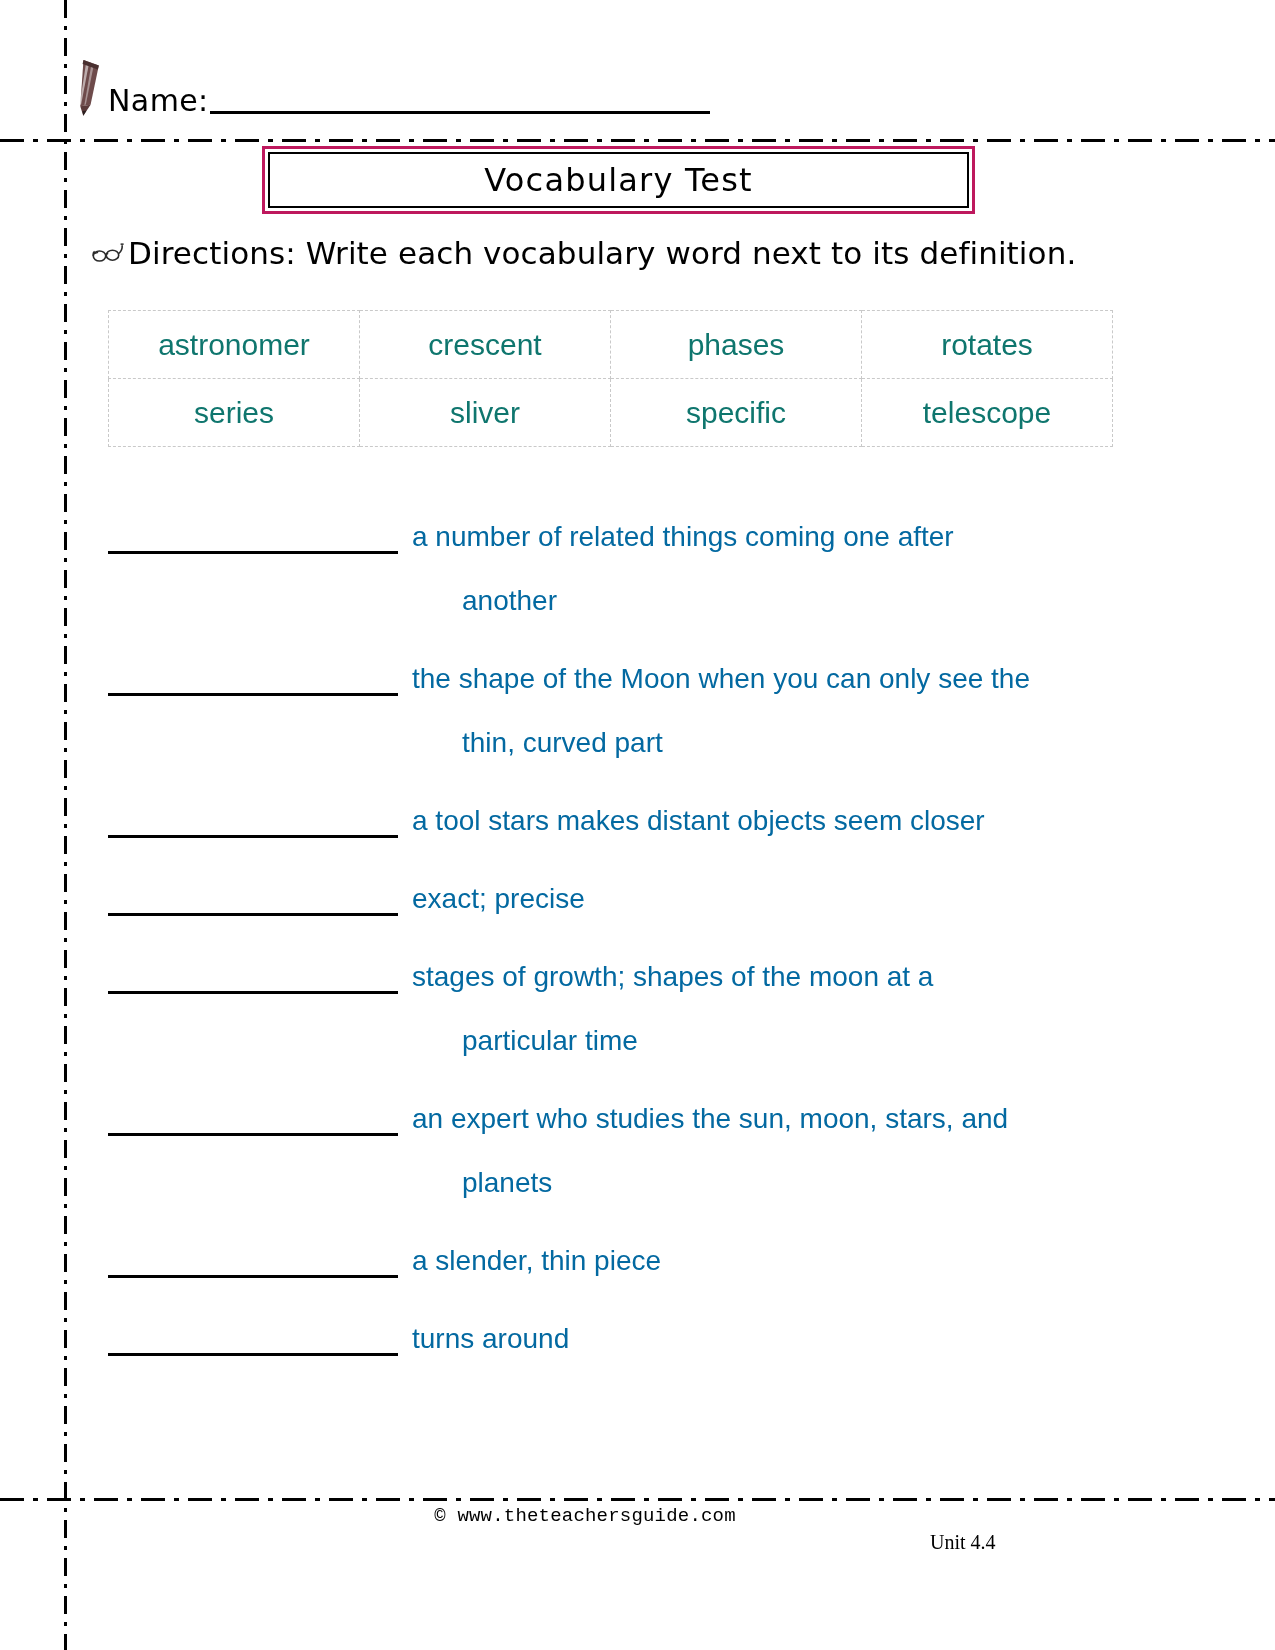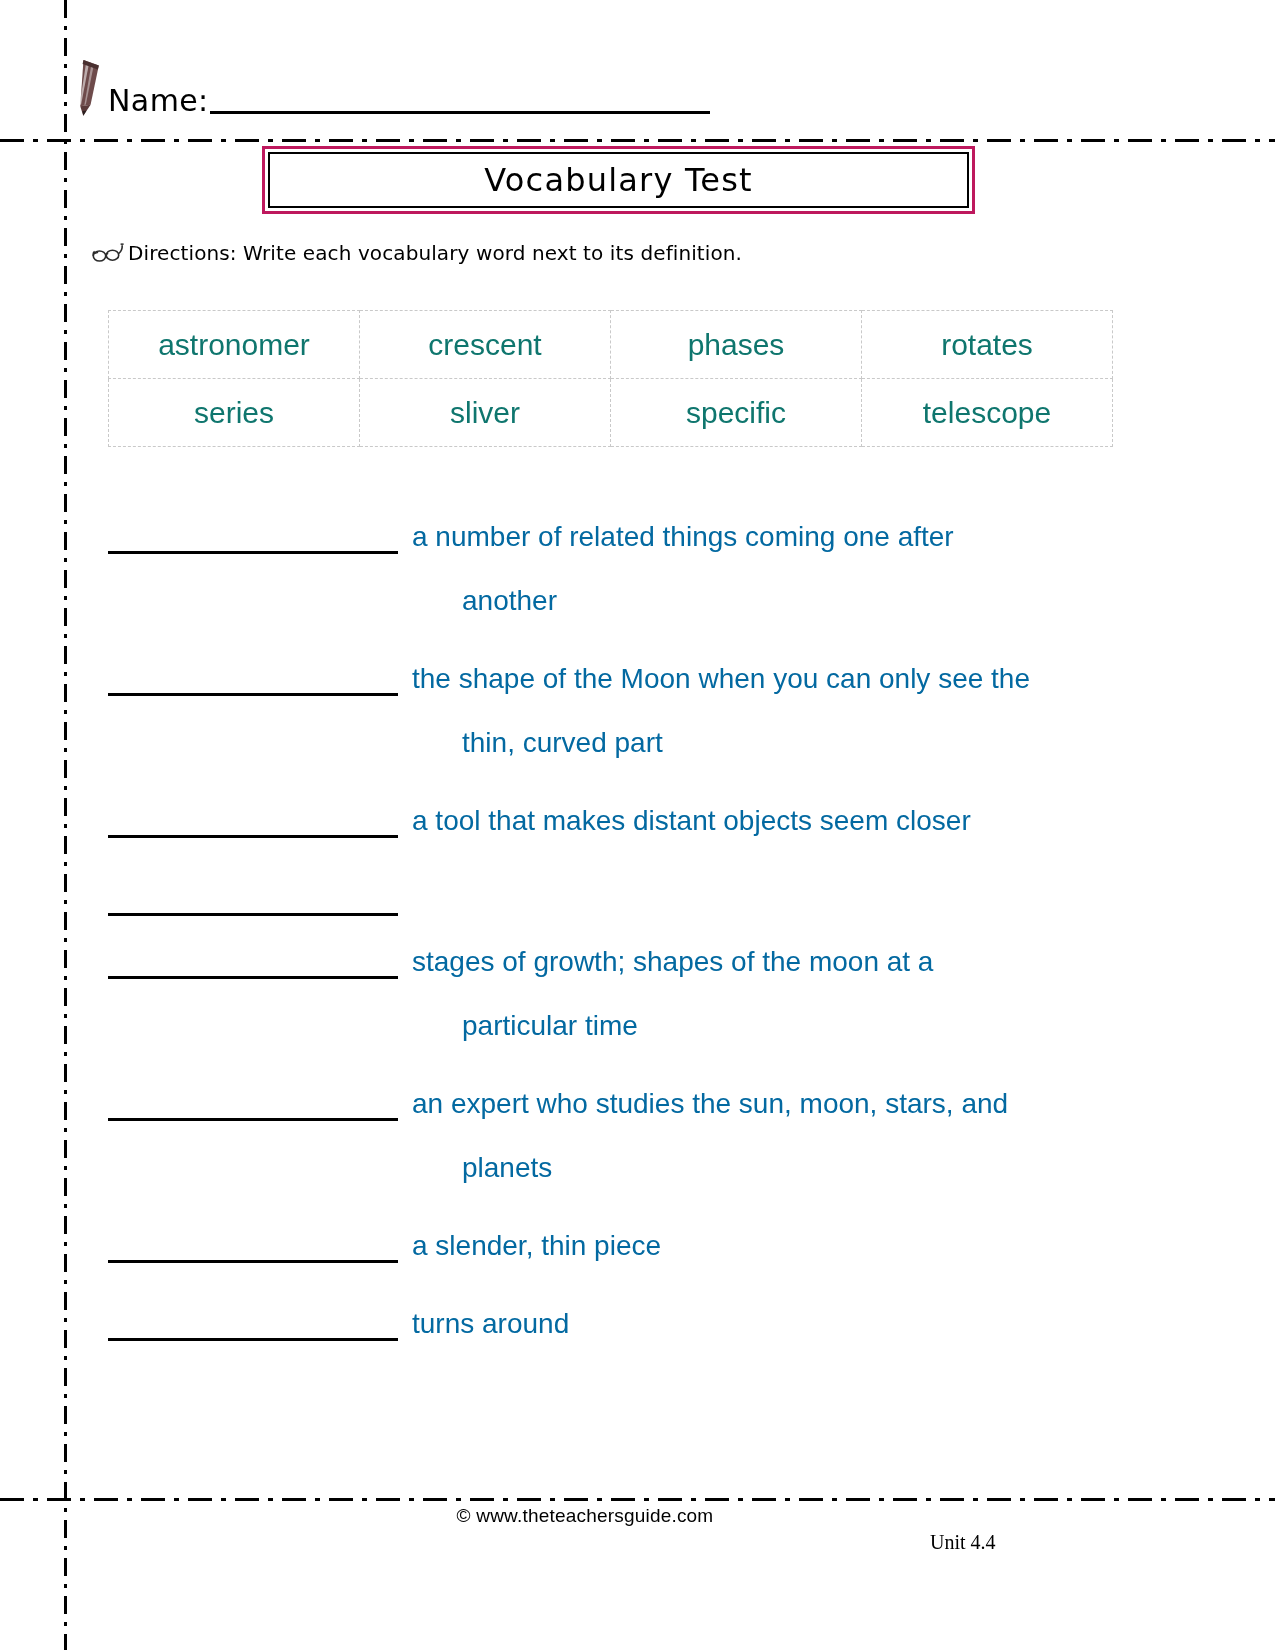--- a/index.html
+++ b/index.html
@@ -126,21 +126,21 @@
   }
   .glasses-icon {
     width: 34px;
     height: 24px;
     margin-right: 2px;
     flex: 0 0 auto;
     display: block;
   }
   .directions-text {
     font-family: "DejaVu Sans", sans-serif;
-    font-size: 20px;
+    font-size: 31px;
     line-height: 28px;
     letter-spacing: 0.1px;
     white-space: nowrap;
   }
 
   
   .word-bank {
     position: absolute;
     left: 108px;
     top: 310px;
@@ -193,21 +193,21 @@
     padding-left: 50px;
   }
 
   
   .footer-credit {
     position: absolute;
     left: 0px;
     top: 1504px;
     width: 1170px;
     text-align: center;
-    font-family: Liberation Sans, sans-serif;
+    font-family: Liberation Mono, monospace;
     font-size: 19px;
     line-height: 24px;
     letter-spacing: 0.2px;
   }
   .footer-unit {
     position: absolute;
     left: 930px;
     top: 1530px;
     font-family: Liberation Serif, serif;
     font-size: 20px;
@@ -284,25 +284,26 @@
     <span class="def-text"><span>a number of related things coming one after</span><span class="wrap2">another</span></span>
   </div>
 
   <div class="def-item">
     <span class="def-blank"></span>
     <span class="def-text"><span>the shape of the Moon when you can only see the</span><span class="wrap2">thin, curved part</span></span>
   </div>
 
   <div class="def-item">
     <span class="def-blank"></span>
-    <span class="def-text"><span>a tool that makes distant objects seem closer</span></span>
-  </div>
-
-  <div class="def-item">
-    <span class="def-blank"></span>
+    <span class="def-text"><span>a tool stars makes distant objects seem closer</span></span>
+  </div>
+
+  <div class="def-item">
+    <span class="def-blank"></span>
+    <span class="def-text"><span>exact; precise</span></span>
   </div>
 
   <div class="def-item">
     <span class="def-blank"></span>
     <span class="def-text"><span>stages of growth; shapes of the moon at a</span><span class="wrap2">particular time</span></span>
   </div>
 
   <div class="def-item">
     <span class="def-blank"></span>
     <span class="def-text"><span>an expert who studies the sun, moon, stars, and</span><span class="wrap2">planets</span></span>

